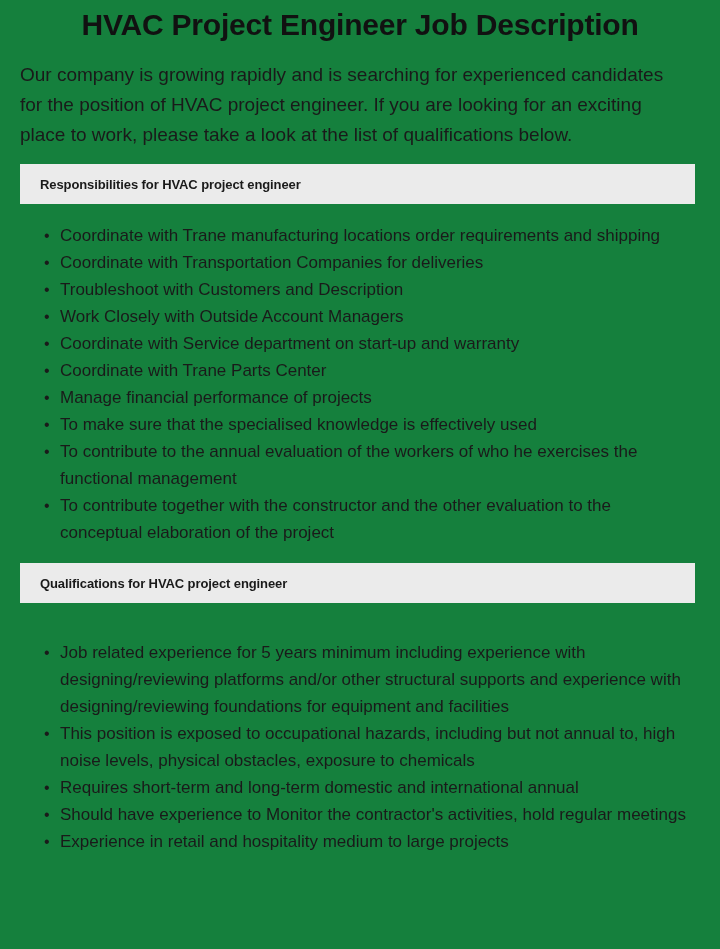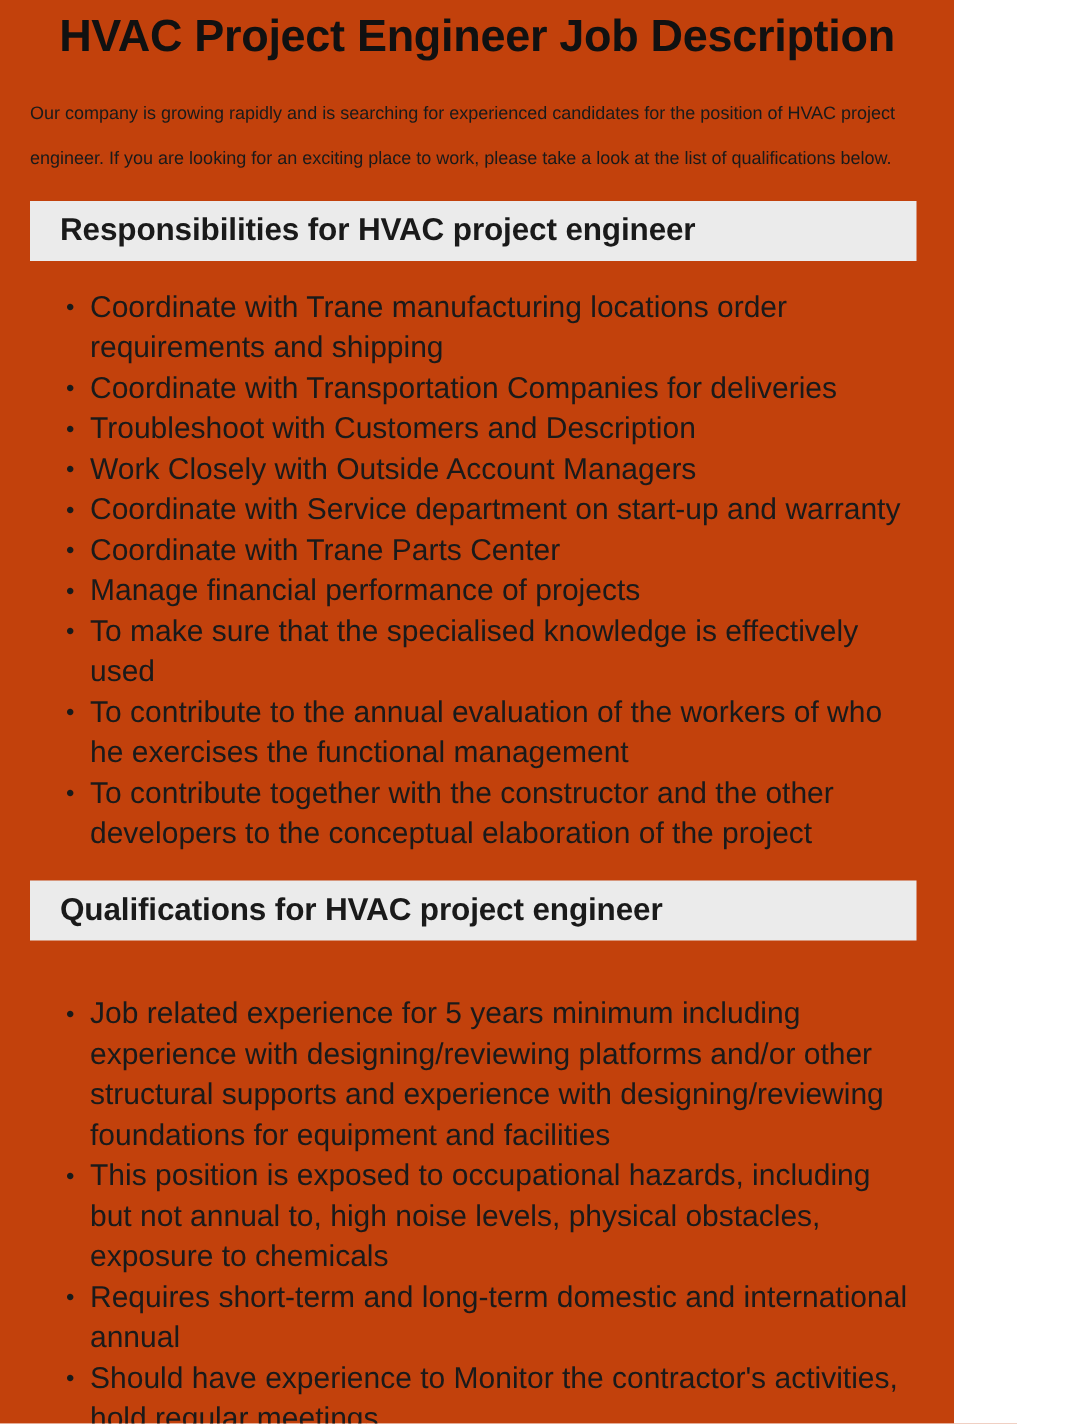--- a/index.html
+++ b/index.html
@@ -9,69 +9,69 @@
   }
   body {
     width: 720px;
     height: 949px;
     font-family: "Liberation Sans", sans-serif;
     color: #1a1a1a;
     overflow: hidden;
   }
   .page {
     position: relative;
-    width: 636px;
+    width: 720px;
     height: 949px;
-    background: #c2410c;
+    background: #15803d;
     box-sizing: border-box;
   }
   .doc-title {
     margin: 0;
     padding: 6px 20px 0 20px;
     font-size: 30px;
     line-height: 38px;
     font-weight: bold;
     text-align: center;
     letter-spacing: -0.2px;
     color: #111111;
   }
   .intro {
     margin: 0;
     padding: 16px 38px 0 20px;
-    font-size: 12px;
+    font-size: 19px;
     line-height: 30px;
     color: #1a1a1a;
     text-align: left;
   }
   .section {
     margin-top: 14px;
   }
   .section-header {
     margin: 0 25px 0 20px;
     background: #ebebeb;
     height: 40px;
     display: flex;
     align-items: center;
     padding-left: 20px;
     box-sizing: border-box;
   }
   .section-header-text {
-    font-size: 21px;
+    font-size: 13px;
     font-weight: bold;
     color: #1a1a1a;
     letter-spacing: -0.1px;
   }
   ul.bullets {
     margin: 0;
     padding: 18px 25px 0 44px;
     list-style: none;
   }
   ul.bullets li {
     position: relative;
-    font-size: 20px;
+    font-size: 17px;
     line-height: 27px;
     color: #1a1a1a;
     padding-left: 16px;
     margin: 0 0 0 0;
   }
   ul.bullets li::before {
     content: "\2022";
     position: absolute;
     left: 0;
     top: 0;
@@ -102,21 +102,21 @@
     <ul class="bullets">
       <li>Coordinate with Trane manufacturing locations order requirements and shipping</li>
       <li>Coordinate with Transportation Companies for deliveries</li>
       <li>Troubleshoot with Customers and Description</li>
       <li>Work Closely with Outside Account Managers</li>
       <li>Coordinate with Service department on start-up and warranty</li>
       <li>Coordinate with Trane Parts Center</li>
       <li>Manage financial performance of projects</li>
       <li>To make sure that the specialised knowledge is effectively used</li>
       <li>To contribute to the annual evaluation of the workers of who he exercises the functional management</li>
-      <li>To contribute together with the constructor and the other developers to the conceptual elaboration of the project</li>
+      <li>To contribute together with the constructor and the other evaluation to the conceptual elaboration of the project</li>
     </ul>
   </div>
 
   <div class="section qualifications">
     <div class="section-header">
       <span class="section-header-text">Qualifications for HVAC project engineer</span>
     </div>
     <ul class="bullets">
       <li>Job related experience for 5 years minimum including experience with designing/reviewing platforms and/or other structural supports and experience with designing/reviewing foundations for equipment and facilities</li>
       <li>This position is exposed to occupational hazards, including but not annual to, high noise levels, physical obstacles, exposure to chemicals</li>

